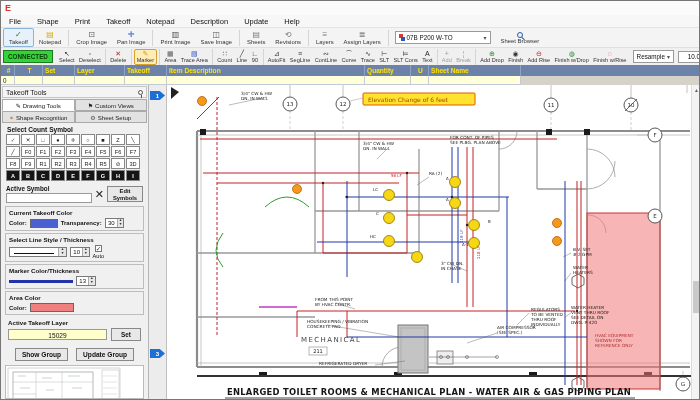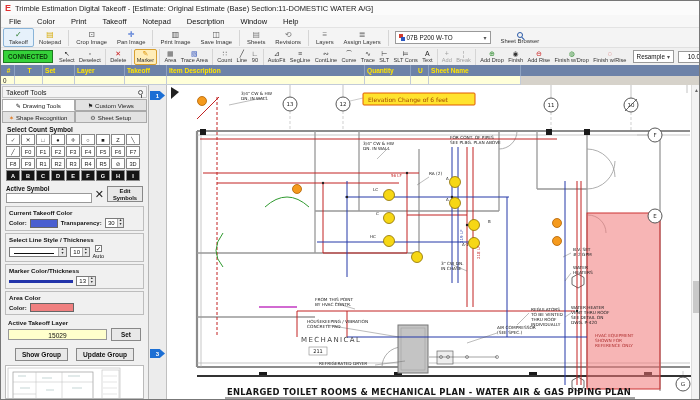--- a/index.html
+++ b/index.html
@@ -123,31 +123,30 @@
   #vscroll .thumb{position:absolute;left:1px;width:8px;top:196px;height:32px;background:#c9c9c9;}
   svg{font-family:"DejaVu Sans",sans-serif;}
 </style>
 </head>
 <body>
 
 <div id="app">
 
   <div id="titlebar">
     <span class="logo">E</span>
-    <span>Trimble Estimation Digital Takeoff - [Estimate: Original Estimate (Base)   Section:11-DOMESTIC WATER A/G]</span>
   </div>
 
   <div id="menubar">
       <div class="menu-item">File</div>
-      <div class="menu-item">Color</div>
+      <div class="menu-item">Shape</div>
       <div class="menu-item">Print</div>
       <div class="menu-item">Takeoff</div>
       <div class="menu-item">Notepad</div>
       <div class="menu-item">Description</div>
-      <div class="menu-item">Window</div>
+      <div class="menu-item">Update</div>
       <div class="menu-item">Help</div>
     </div>
 
   <div id="toolbar1">
     <span id="tb1-buttons" style="display:flex;align-items:center;">
         <div class="tb1-btn pressed">
           <span class="ico" style="color: rgb(42, 122, 42);">✓</span>
           <span>Takeoff</span>
         </div>
         <div class="tb1-btn">

